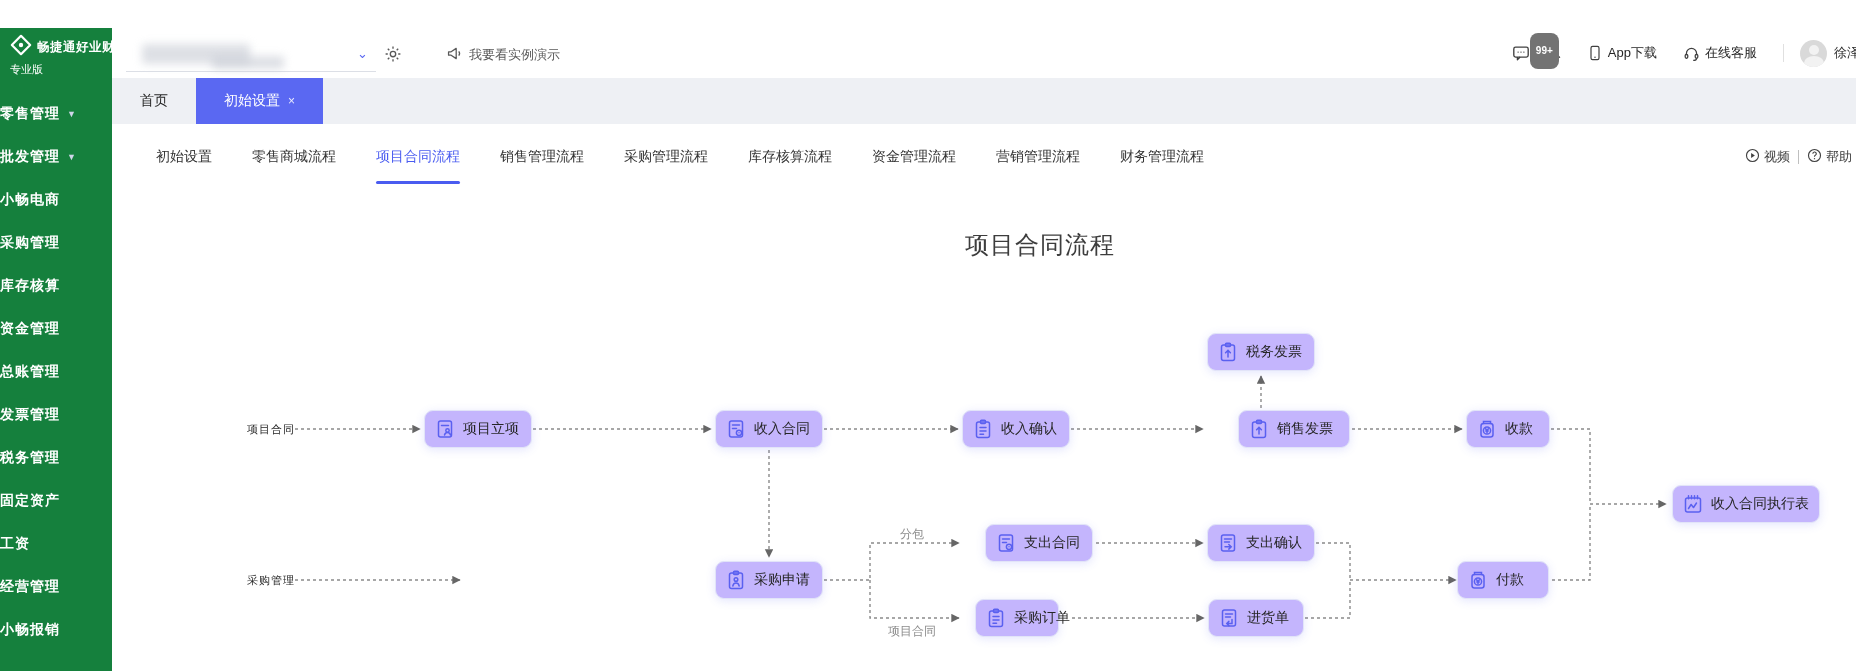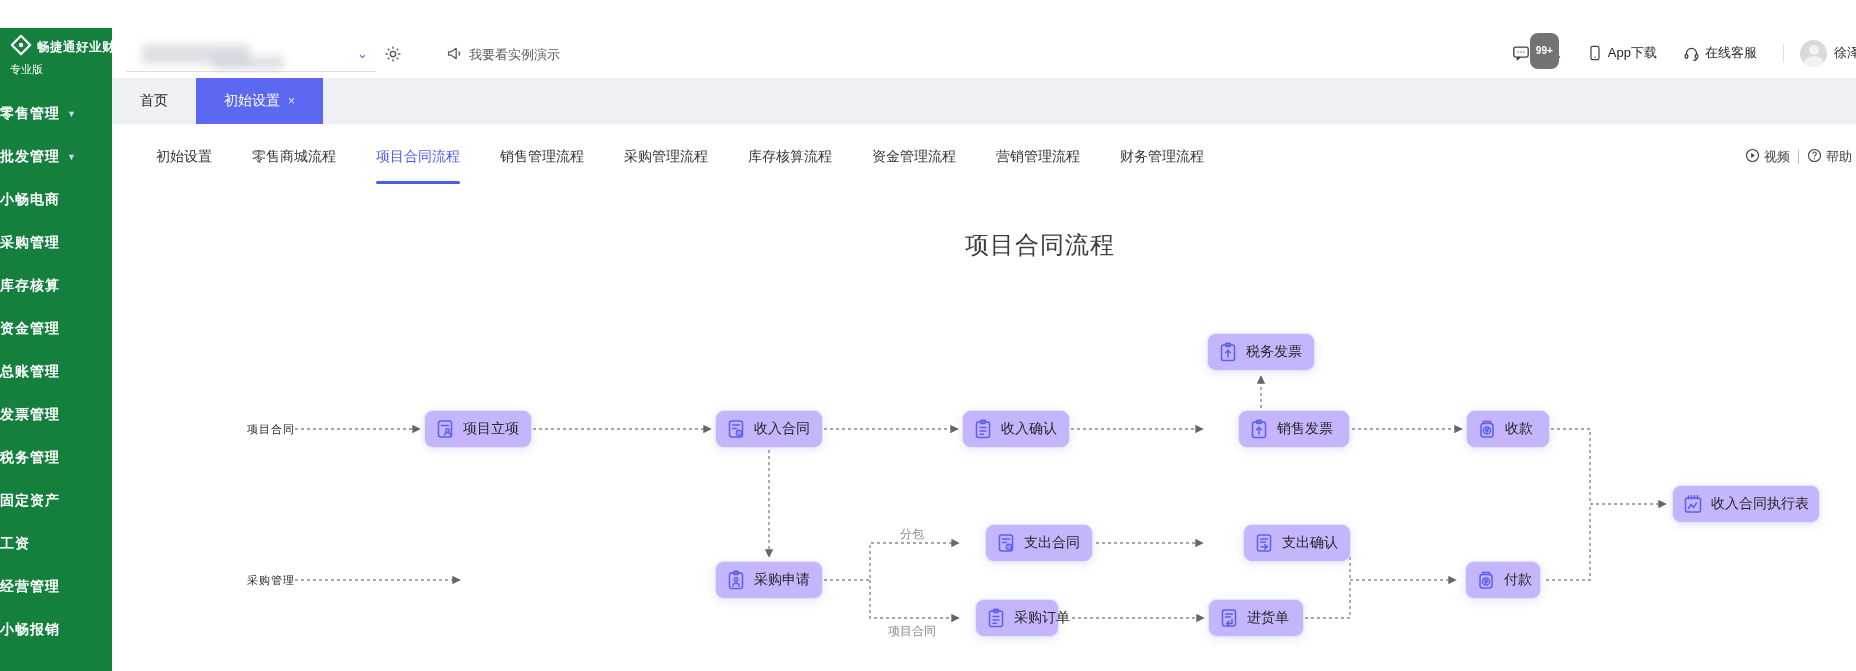--- a/index.html
+++ b/index.html
@@ -333,21 +333,21 @@
         </div>
         <div class="node" style="left: 905px; top: 353px; width: 108px; margin-left: 22px;">
           <span class="nicon"><svg width="20" height="20" viewBox="0 0 20 20" fill="none" stroke="#5a60f0" stroke-width="1.5" stroke-linecap="round">
               <rect x="3.5" y="2" width="13" height="16" rx="2"></rect>
               <path d="M6.5 6h7M6.5 9.5h4"></path>
               <circle cx="13" cy="13.8" r="2.6"></circle>
               <circle cx="13" cy="13.8" r="0.7" fill="#5a60f0" stroke="none"></circle>
             </svg></span>
           <span class="nlabel">支出合同</span>
         </div>
-        <div class="node" style="left: 1149px; top: 353px; width: 108px; margin-left: 36px;">
+        <div class="node" style="left: 1149px; top: 353px; width: 108px;">
           <span class="nicon"><svg width="20" height="20" viewBox="0 0 20 20" fill="none" stroke="#5a60f0" stroke-width="1.5" stroke-linecap="round">
               <rect x="3.5" y="2" width="13" height="16" rx="2"></rect>
               <path d="M6.5 6h7M6.5 9h5"></path>
               <path d="M7 13.8h6M10.8 11.5l2.4 2.3-2.4 2.3"></path>
             </svg></span>
           <span class="nlabel">支出确认</span>
         </div>
         <div class="node" style="left: 905px; top: 428px; width: 84px;">
           <span class="nicon"><svg width="20" height="20" viewBox="0 0 20 20" fill="none" stroke="#5a60f0" stroke-width="1.5" stroke-linecap="round">
               <rect x="3.5" y="3" width="13" height="15.5" rx="2"></rect>
@@ -357,21 +357,21 @@
           <span class="nlabel">采购订单</span>
         </div>
         <div class="node" style="left: 1144px; top: 428px; width: 96px;">
           <span class="nicon"><svg width="20" height="20" viewBox="0 0 20 20" fill="none" stroke="#5a60f0" stroke-width="1.5" stroke-linecap="round">
               <rect x="3.5" y="2" width="13" height="16" rx="2"></rect>
               <path d="M6.5 6h7M6.5 9h5"></path>
               <path d="M13 11.5v4h-5M9.9 13.4L7.8 15.5l2.1 2.1"></path>
             </svg></span>
           <span class="nlabel">进货单</span>
         </div>
-        <div class="node" style="left: 1391px; top: 390px; width: 76px;">
+        <div class="node" style="left: 1391px; top: 390px; width: 92px;">
           <span class="nicon"><svg width="20" height="20" viewBox="0 0 20 20" fill="none" stroke="#5a60f0" stroke-width="1.5" stroke-linecap="round">
               <rect x="4" y="4.5" width="12" height="13.5" rx="2.5"></rect>
               <path d="M6.5 4.5V2.6h7v1.9"></path>
               <circle cx="10" cy="11.5" r="3.6"></circle>
               <path d="M8.6 9.8l1.4 1.7 1.4-1.7M10 11.5v2.2M8.8 12h2.4"></path>
             </svg></span>
           <span class="nlabel">付款</span>
         </div>
         <div class="node" style="left: 1634px; top: 314px; width: 148px;">
           <span class="nicon"><svg width="20" height="20" viewBox="0 0 20 20" fill="none" stroke="#5a60f0" stroke-width="1.5" stroke-linecap="round">

